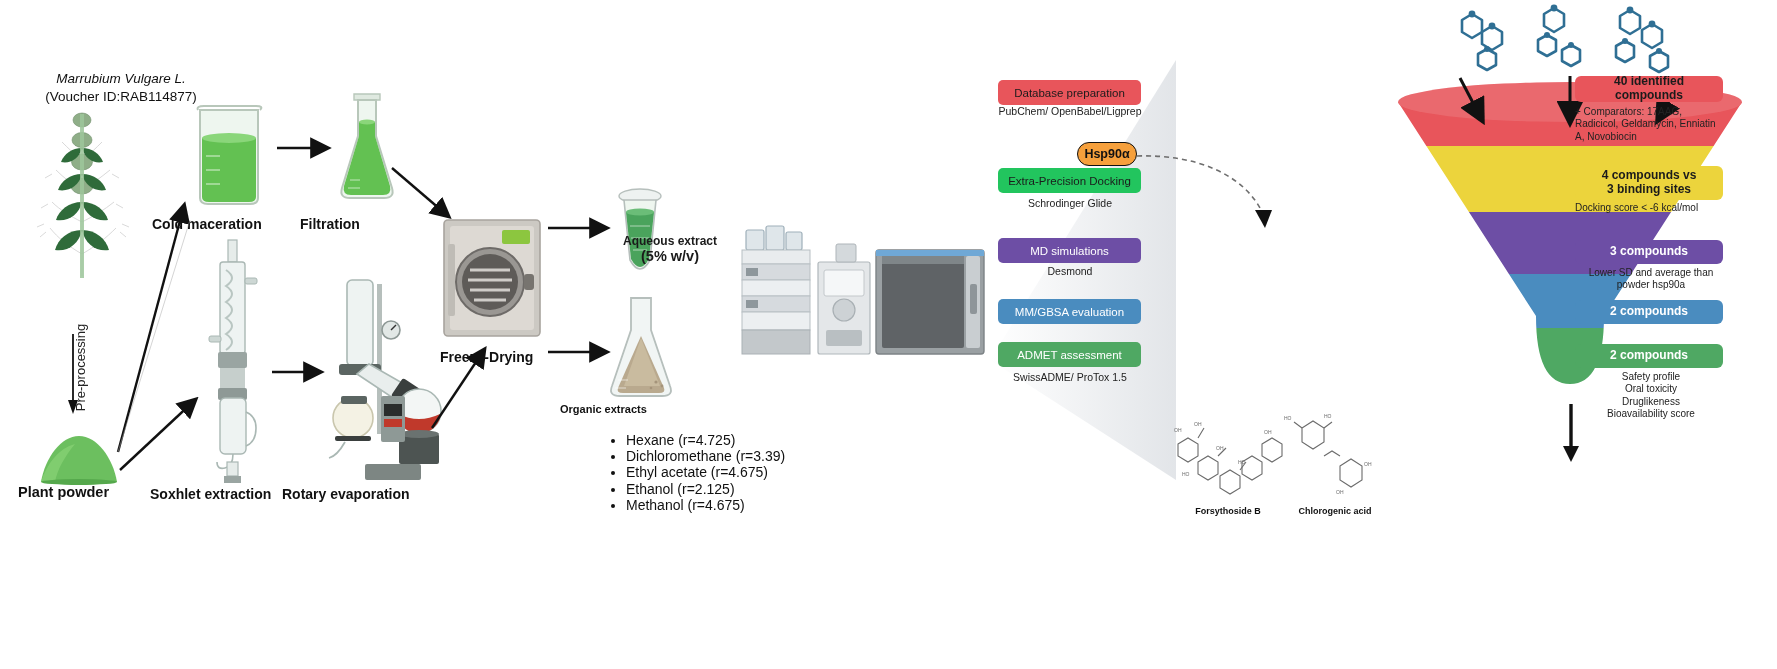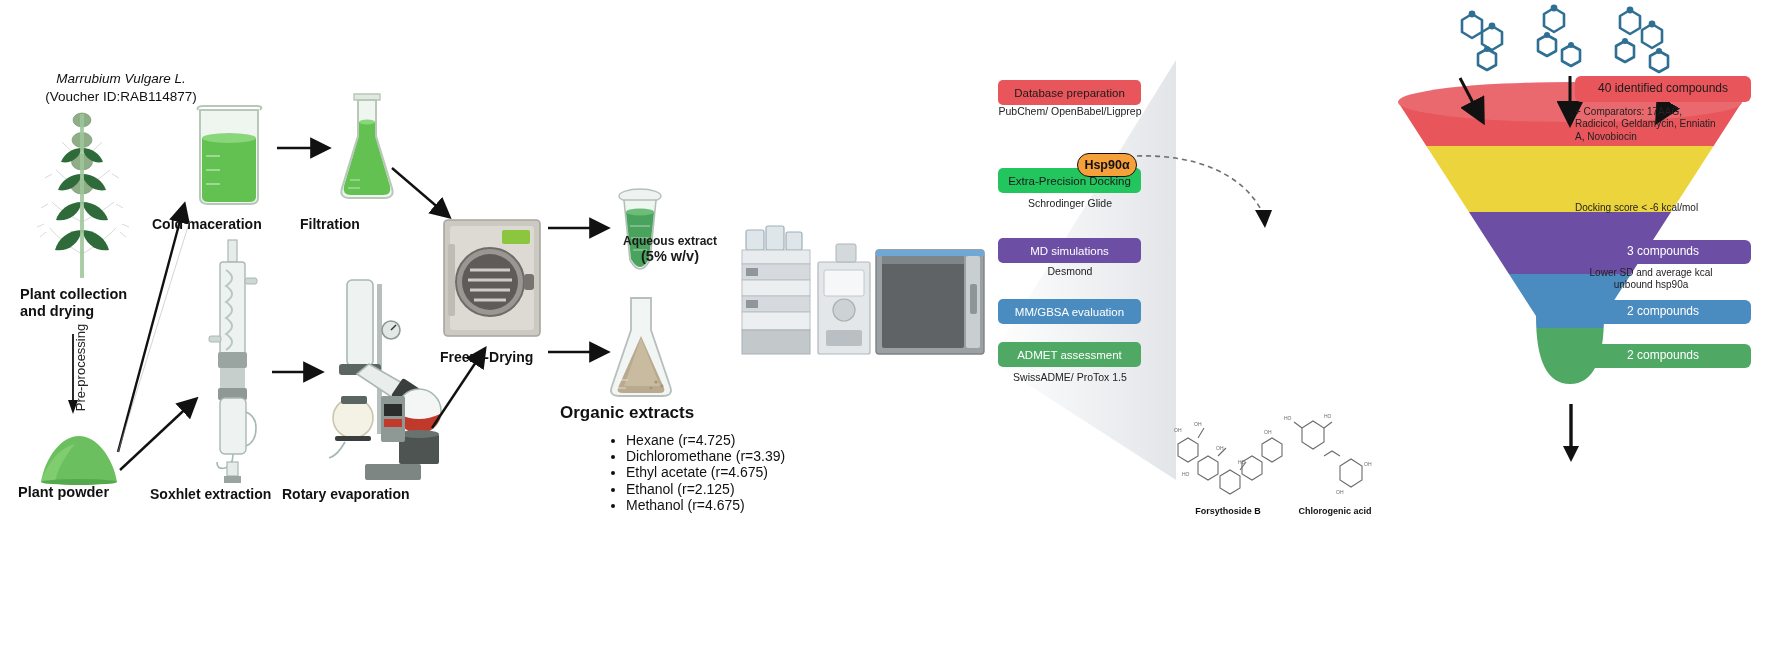--- a/index.html
+++ b/index.html
@@ -38,21 +38,21 @@
 
   #preprocessing-label {
     left:20px; top:360px; width:120px; font-size:13px; color:#222;
     transform:rotate(-90deg); transform-origin:center center; text-align:center;
   }
 
   #aqueous-block { left:560px; top:234px; width:220px; }
   #aqueous-block .t1 { font-size:12px; font-weight:bold; text-align:center; }
   #aqueous-block .t2 { font-size:14.5px; font-weight:bold; text-align:center; }
 
-  #organic-title { left:560px; top:403px; width:220px; font-size:17px; }
+  #organic-title { left:560px; top:403px; width:220px; font-size:11px; }
   #organic-list {
     left:600px; top:424px; margin:8px; padding:0 0 0 18px;
     font-size:14px; color:#111; line-height:1.16; list-style:disc;
   }
   #organic-list li { margin:0; padding:0; }
 
   
   #right-panel { position:absolute; left:990px; top:0; width:787px; height:669px; }
   #wedge { left:0px; top:60px; }
 
@@ -60,36 +60,36 @@
     position:absolute; width:143px; height:25px; border-radius:5px;
     display:flex; align-items:center; justify-content:center;
     font-size:11.5px; color:#1b1b1b; text-align:center; white-space:nowrap;
   }
   .flow-cap {
     position:absolute; width:160px; text-align:center;
     font-size:10.5px; color:#222;
   }
 
   .res-box {
-    position:absolute; width:176px; border-radius:6px;
+    position:absolute; width:148px; border-radius:6px;
     display:flex; align-items:center; justify-content:center;
-    font-size:12px; font-weight:normal; color:#1b1b1b;
+    font-size:12px; font-weight:bold; color:#1b1b1b;
     text-align:center; line-height:1.16; padding:3px 4px;
   }
   .res-cap {
     position:absolute; width:160px;
     font-size:10px; color:#222; line-height:1.24;
   }
 
   #hsp-badge {
     position:absolute; left:87px; top:142px;
     width:60px; height:24px; border-radius:12px;
     background:#f6a03c; border:1.6px solid #111;
     display:flex; align-items:center; justify-content:center;
-    font-size:12.5px; font-weight:bold; color:#111;margin-top:11px;
+    font-size:12.5px; font-weight:bold; color:#111;
   }
 
   .mol-name {
     position:absolute; font-size:9px; font-weight:bold; color:#111;
     text-align:center; width:120px;
   }
 </style>
 </head>
 <body>
 
@@ -129,24 +129,20 @@
         <path d="M54 70 C42 70 33 77 30 86 C41 88 51 82 54 70 Z"></path>
         <path d="M54 70 C66 70 75 77 78 86 C67 88 57 82 54 70 Z"></path>
         <path d="M54 98 C41 98 31 106 28 116 C40 118 51 111 54 98 Z"></path>
         <path d="M54 98 C67 98 77 106 80 116 C68 118 57 111 54 98 Z"></path>
         <path d="M54 126 C40 126 30 135 27 146 C40 148 51 140 54 126 Z"></path>
         <path d="M54 126 C68 126 78 135 81 146 C68 148 57 140 54 126 Z"></path>
       </g>
       <path d="M52 174 L52 10 L56 10 L56 174 Z" fill="#9ec79b" opacity="0.85"></path>
     </svg>
 
-    <div class="abs lbl-bold" id="plant-collection-label">
-      <div>Plant collection</div>
-      <div>and drying</div>
-    </div>
 
     <svg class="abs" style="left:66px; top:334px;" width="14" height="84" viewBox="0 0 14 84">
       <line x1="7" y1="0" x2="7" y2="68" stroke="#111" stroke-width="1.8"></line>
       <polygon points="7,80 2,66 12,66" fill="#111"></polygon>
     </svg>
     <div class="abs" id="preprocessing-label">Pre-processing</div>
 
     <svg class="abs" style="left:35px; top:432px;" width="88" height="52" viewBox="0 0 88 52">
       <path d="M6 50 C10 26 26 4 44 4 C62 4 78 26 82 50 Z" fill="#6cbf5f"></path>
       <path d="M6 50 C12 32 24 16 40 12 C30 24 22 38 20 50 Z" fill="#86d173" opacity="0.8"></path>
@@ -418,33 +414,43 @@
     <svg class="abs" style="left:145px; top:148px;" width="180" height="90" viewBox="0 0 180 90">
       <path d="M2 8 C60 6 110 26 128 66" fill="none" stroke="#6e6e6e" stroke-width="1.6" stroke-dasharray="5,4"></path>
       <polygon points="130,80 120,62 137,62" fill="#111"></polygon>
     </svg>
 
     <div class="res-box" style="left:585px; top:76px; height:26px; background:#e8555b;">
       <span>40 identified compounds</span>
     </div>
     <div class="res-cap" style="left:585px; top:106px; width:152px;">+ Comparators: 17AAG, Radicicol, Geldamycin, Enniatin A, Novobiocin</div>
 
+    <div class="res-box" style="left:585px; top:166px; height:34px; background:#ecd43c; flex-direction:column;">
+      <span>4 compounds vs</span>
+      <span>3 binding sites</span>
+    </div>
     <div class="res-cap" style="left:585px; top:202px; width:158px; text-align:left;">Docking score &lt; -6 kcal/mol</div>
 
     <div class="res-box" style="left:585px; top:240px; height:24px; background:#6d4ea5; color:#fff;">
       <span>3 compounds</span>
     </div>
-    <div class="res-cap" style="left:585px; top:267px; width:152px; text-align:center;">Lower SD and average kcal unbound hsp90a</div>
+    <div class="res-cap" style="left:585px; top:267px; width:152px; text-align:center;">Lower SD and average than powder hsp90a</div>
 
     <div class="res-box" style="left:585px; top:300px; height:24px; background:#4a8cbf; color:#fff;">
       <span>2 compounds</span>
     </div>
 
     <div class="res-box" style="left:585px; top:344px; height:24px; background:#4fa863; color:#fff;">
       <span>2 compounds</span>
+    </div>
+    <div class="res-cap" style="left:585px; top:371px; width:152px; text-align:center;">
+      <div>Safety profile</div>
+      <div>Oral toxicity</div>
+      <div>Druglikeness</div>
+      <div>Bioavailability score</div>
     </div>
 
     <svg class="abs" style="left:569px; top:404px;" width="24" height="60" viewBox="0 0 24 60">
       <line x1="12" y1="0" x2="12" y2="44" stroke="#111" stroke-width="3.4"></line>
       <polygon points="12,58 4,42 20,42" fill="#111"></polygon>
     </svg>
 
     <svg class="abs" style="left:178px; top:414px;" width="120" height="92" viewBox="0 0 120 92">
       <g fill="none" stroke="#6b6b6b" stroke-width="1.1">
         <path d="M10 30 l10 -6 l10 6 l0 12 l-10 6 l-10 -6 Z"></path>

